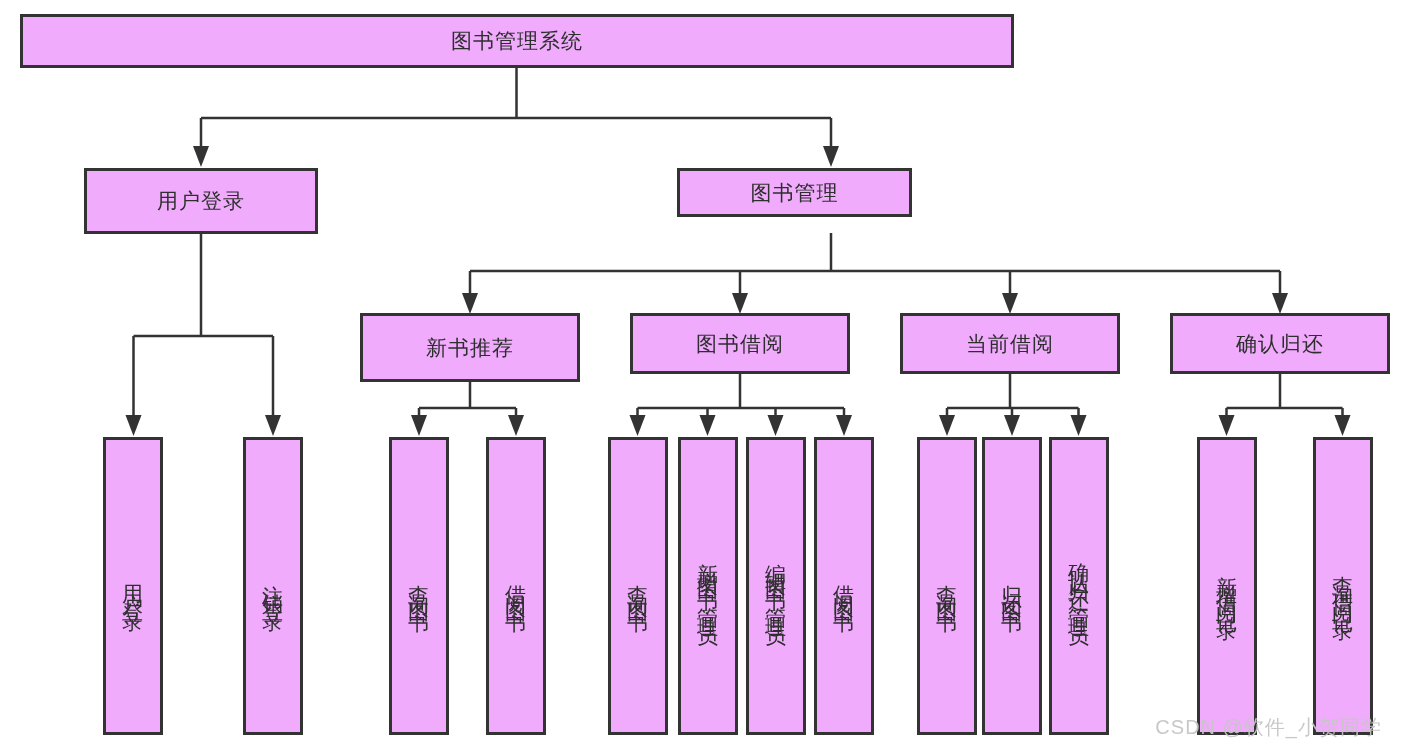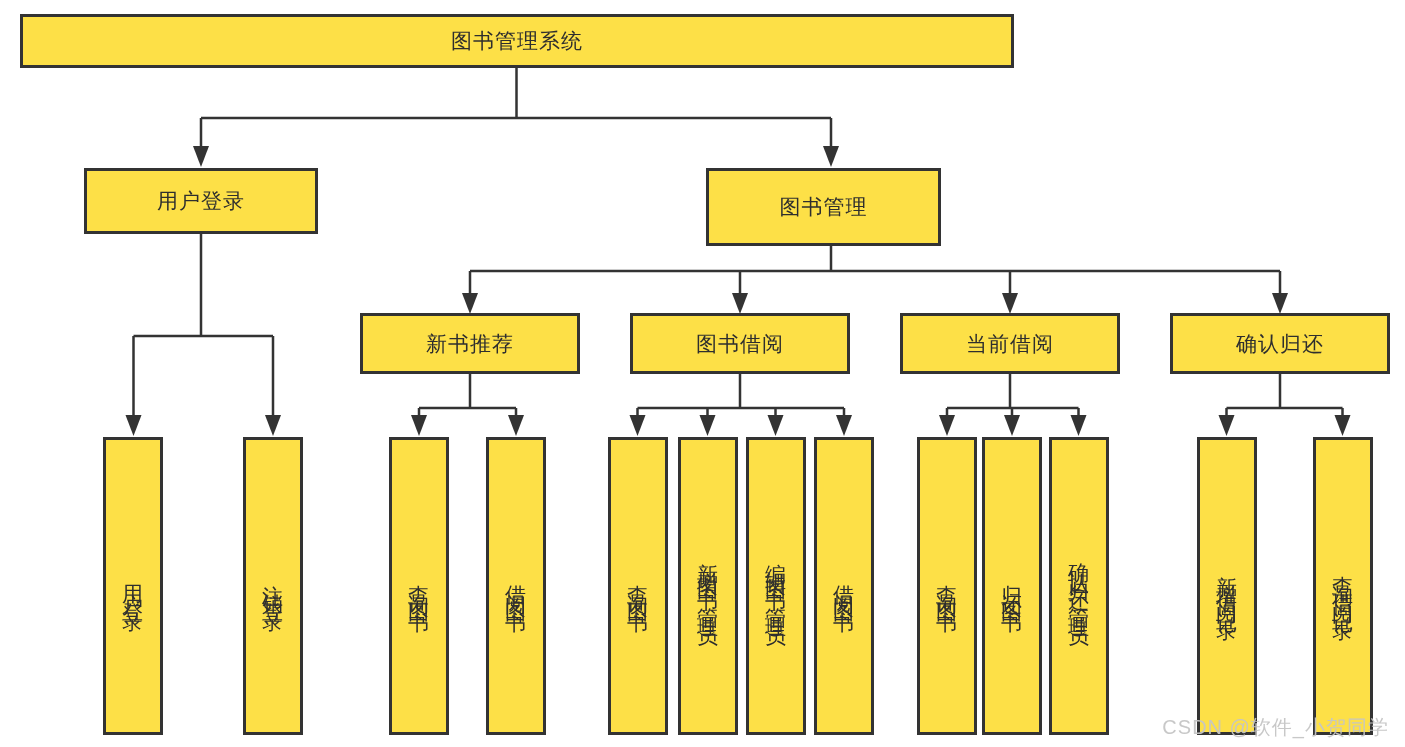--- a/index.html
+++ b/index.html
@@ -17,54 +17,54 @@
   }
   svg.connectors {
     position: absolute;
     left: 0; top: 0;
     width: 1405px; height: 747px;
     z-index: 1;
   }
   .box {
     position: absolute;
     box-sizing: border-box;
-    background: #fde047;
+    background: #f0abfc;
     border: 3px solid #333333;
     display: flex;
     align-items: center;
     justify-content: center;
     color: #2e2e2e;
     font-size: 21px;
     z-index: 2;
     text-align: center;
   }
   .hbox { letter-spacing: 1px; }
   .vbox span {
     writing-mode: vertical-rl;
     text-orientation: mixed;
     letter-spacing: 9px;
     line-height: 1;
   }
   
   .n-root   { left: 20px;   top: 14px;  width: 994px; height: 54px; }
   .n-login  { left: 84px;   top: 168px; width: 234px; height: 66px; }
-  .n-mgmt   { left: 706px;  top: 168px; width: 235px; height: 78px; }
-  .n-g0 { left: 360px;  top: 313px; width: 220px; height: 61px; }
+  .n-mgmt   { left: 677px;  top: 168px; width: 235px; height: 49px; }
+  .n-g0 { left: 360px;  top: 313px; width: 220px; height: 69px; }
   .n-g1 { left: 630px;  top: 313px; width: 220px; height: 61px; }
   .n-g2 { left: 900px;  top: 313px; width: 220px; height: 61px; }
   .n-g3 { left: 1170px; top: 313px; width: 220px; height: 61px; }
   .leaf { top: 437px; width: 60px; height: 298px; }
   .l-a0 { left: 103px; }  .l-a1 { left: 243px; }
   .l-b0 { left: 389px; }  .l-b1 { left: 486px; }
   .l-c0 { left: 608px; }  .l-c1 { left: 678px; }  .l-c2 { left: 746px; }  .l-c3 { left: 814px; }
   .l-d0 { left: 917px; }  .l-d1 { left: 982px; }  .l-d2 { left: 1049px; }
   .l-e0 { left: 1197px; } .l-e1 { left: 1313px; }
   .watermark {
     position: absolute;
-    right: 16px;
+    right: 23px;
     bottom: 6px;
     font-size: 20px;
     color: rgba(197,197,197,0.95);
     z-index: 3;
     letter-spacing: 1px;
     white-space: nowrap;
   }
 </style>
 </head>
 <body>

